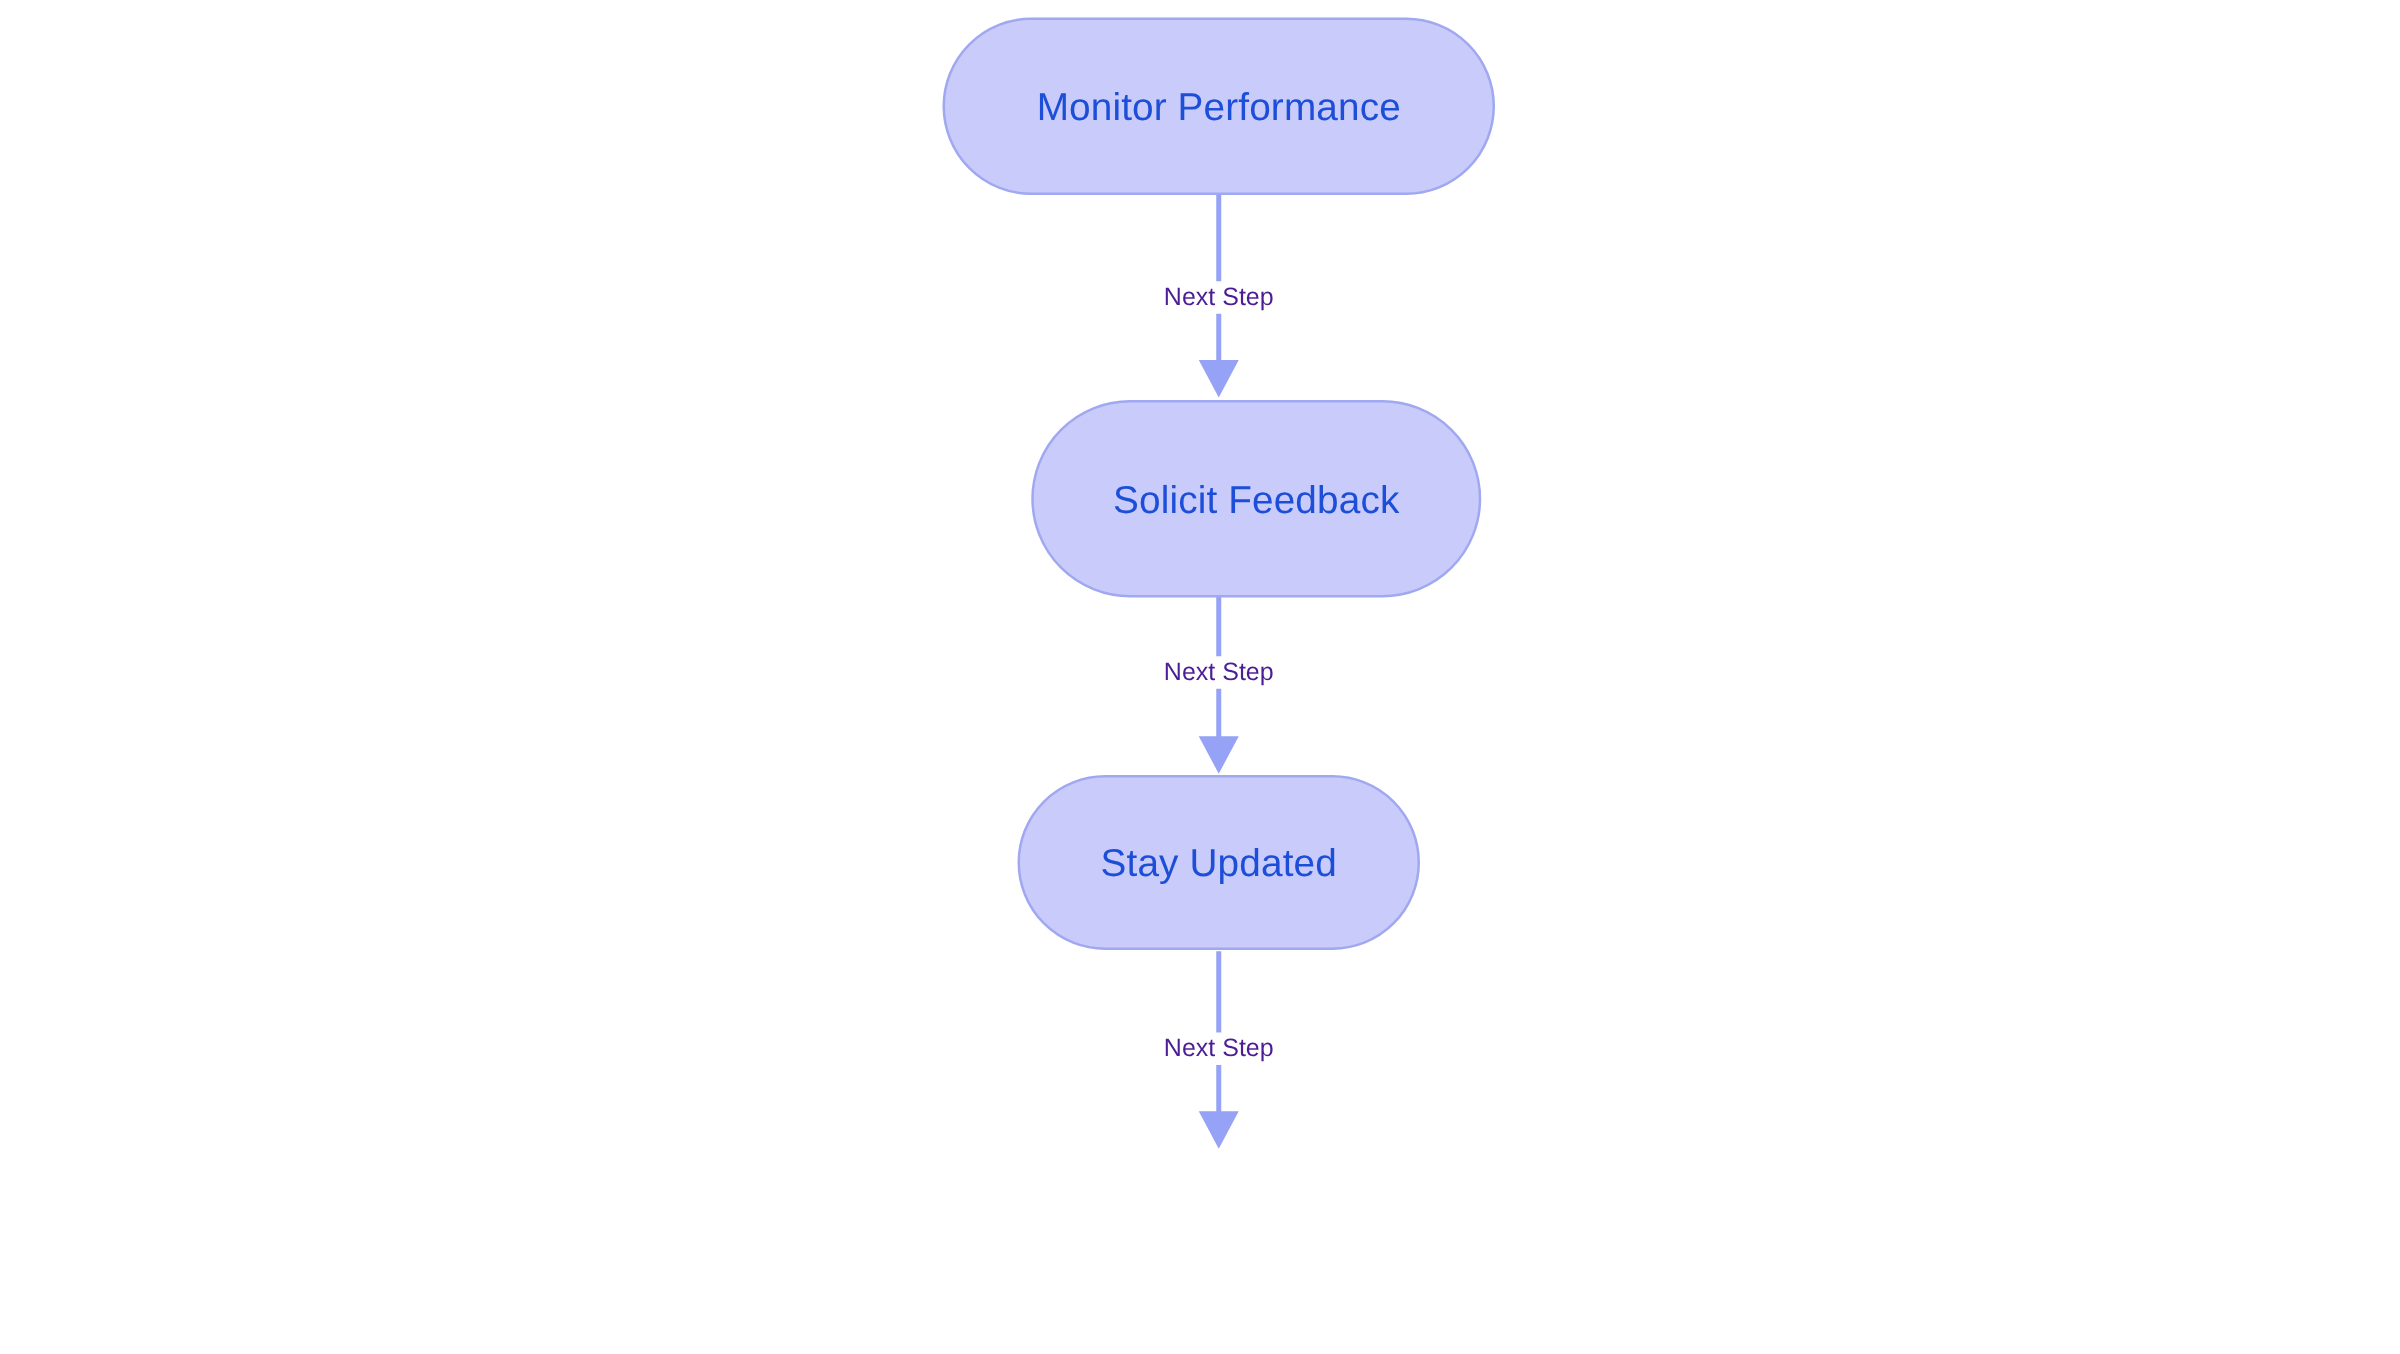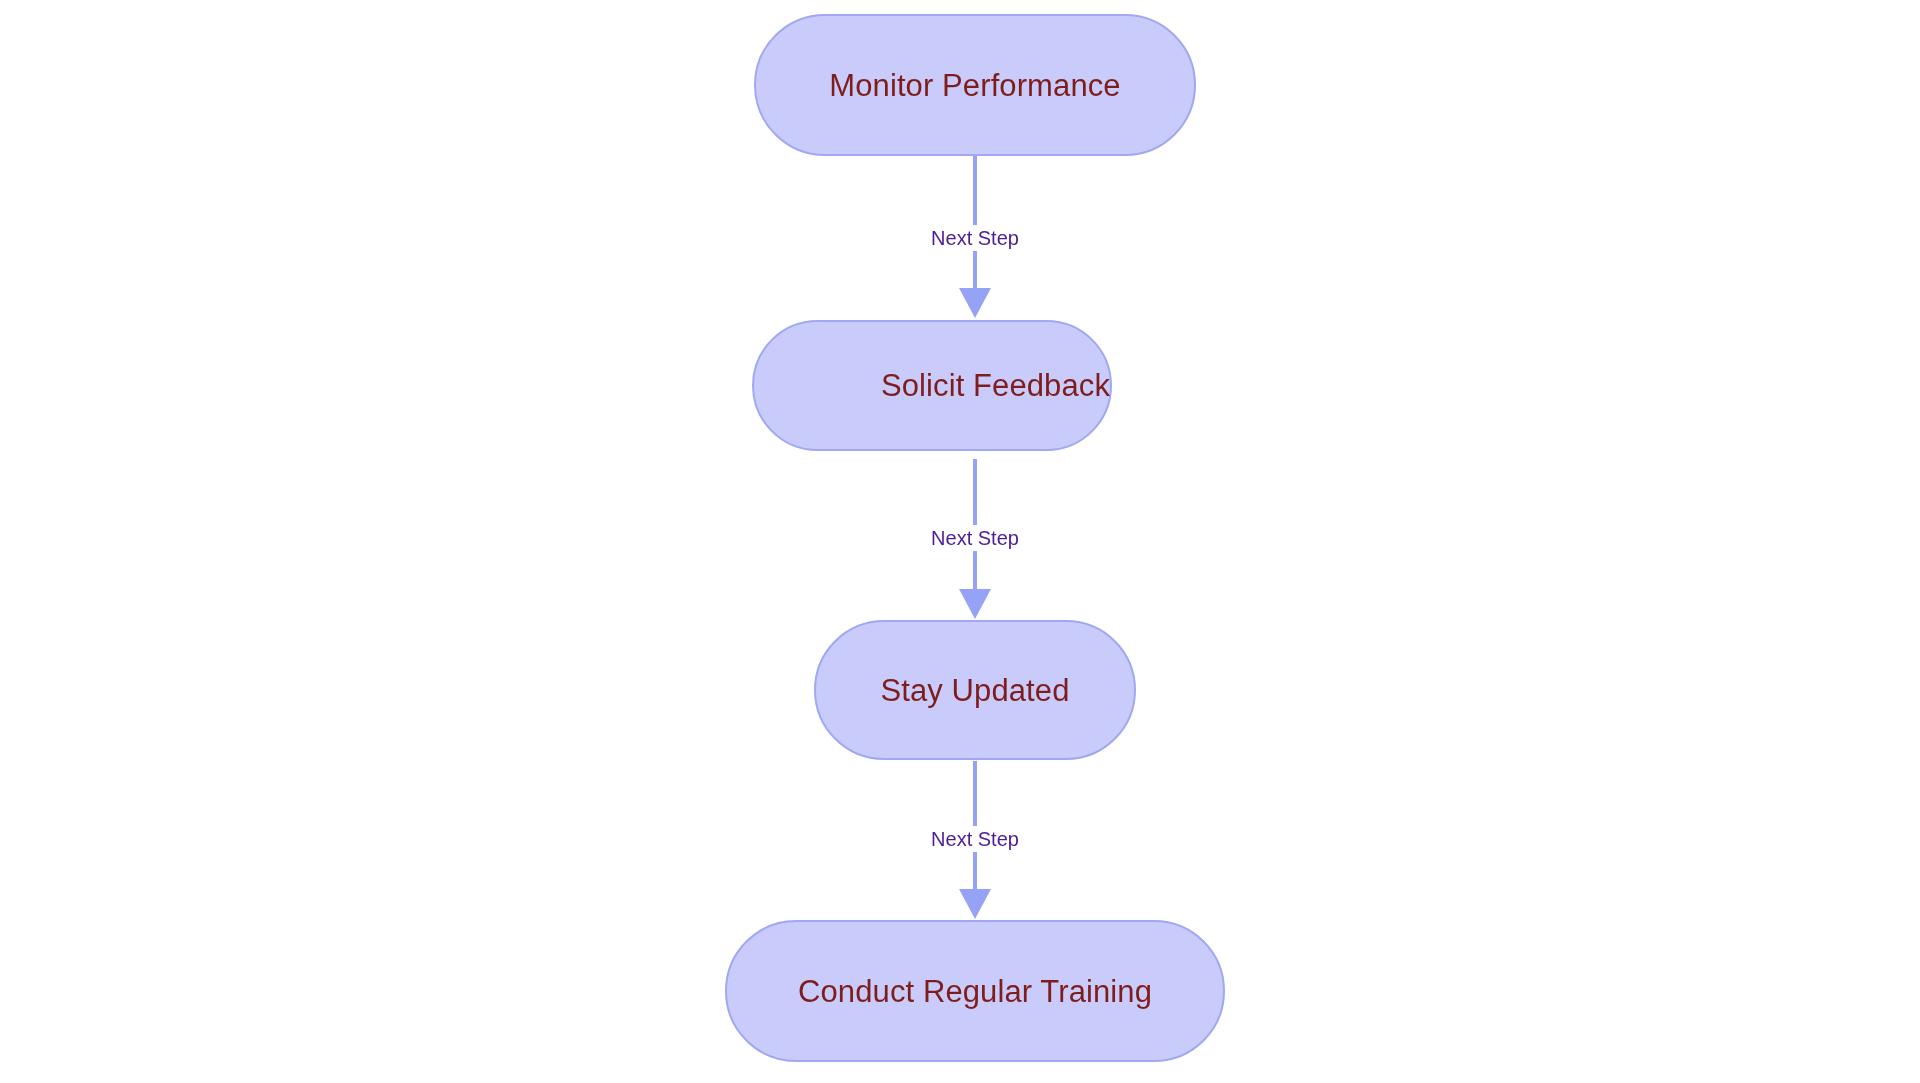--- a/index.html
+++ b/index.html
@@ -58,21 +58,21 @@
     display: flex;
     align-items: center;
     justify-content: center;
     background: #c9ccfb;
     border: 2.4px solid #9fa8f0;
     border-radius: 999px;
     transform: translateX(-50%);
     user-select: none;
   }
   .node-label {
-    color: #7f1d1d;
+    color: #1d4ed8;
     font-size: 31px;
     line-height: 1;
     letter-spacing: 0.1px;
     white-space: nowrap;
     font-weight: 400;
   }
 
   
   .edge-label {
     position: absolute;
@@ -104,31 +104,28 @@
       <g>
         <line class="edge-line" x1="975" y1="761" x2="975" y2="891"></line>
         <polygon class="edge-head" points="959,889 991,889 975,919"></polygon>
       </g>
     </svg>
 
     <div class="node" style="left:975px; top:14px; width:442px; height:142px;">
       <span class="node-label">Monitor Performance</span>
     </div>
 
-    <div class="node" style="left:932px; top:320px; width:360px; height:131px;justify-content:flex-end;">
+    <div class="node" style="left:1005px; top:320px; width:360px; height:158px;">
       <span class="node-label">Solicit Feedback</span>
     </div>
 
     <div class="node" style="left:975px; top:620px; width:322px; height:140px;text-align:center;">
       <span class="node-label">Stay Updated</span>
     </div>
 
-    <div class="node" style="left:975px; top:920px; width:500px; height:142px;">
-      <span class="node-label">Conduct Regular Training</span>
-    </div>
 
     <div class="edge-label" style="left:975px; top:238px;">Next Step</div>
 
     <div class="edge-label" style="left:975px; top:538px;">Next Step</div>
 
     <div class="edge-label" style="left:975px; top:839px;">Next Step</div>
 
   </div>
 </div>
 

